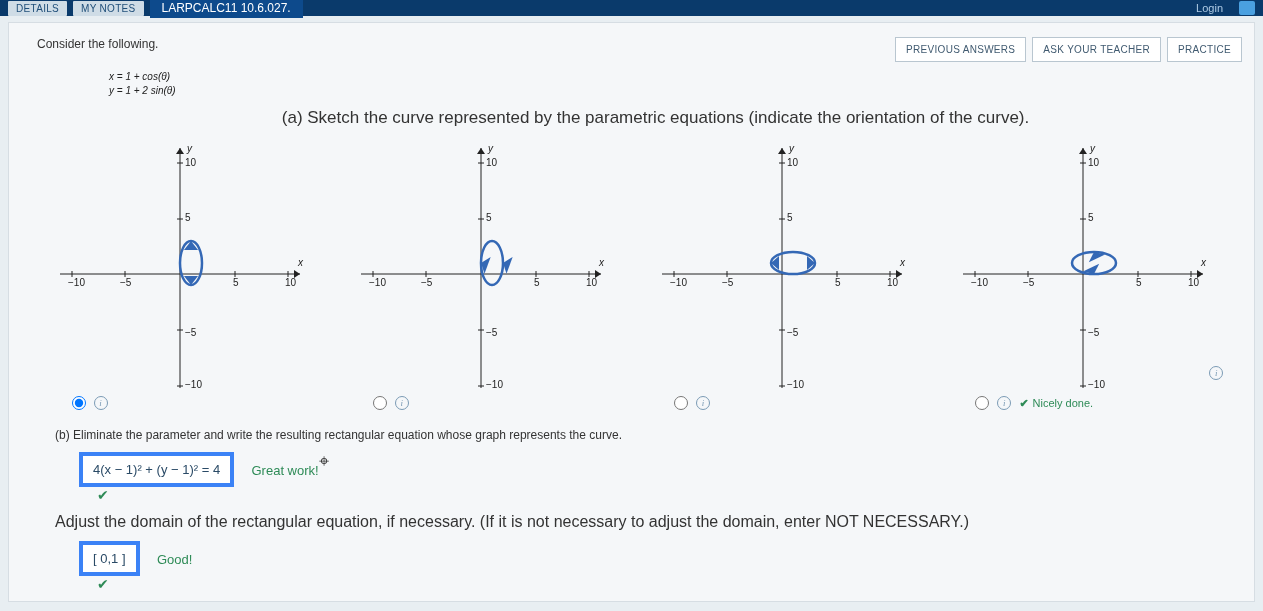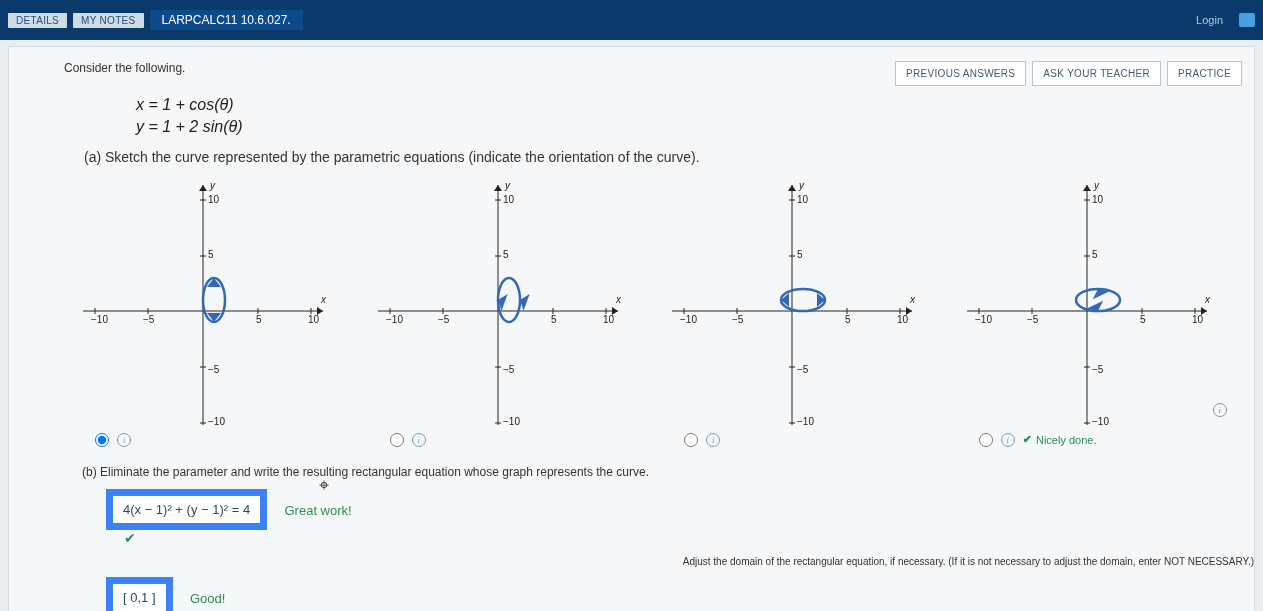--- a/index.html
+++ b/index.html
@@ -7,21 +7,21 @@
     font-family: Arial, Helvetica, sans-serif;
     background: #e8eef2;
     width: 1263px;
     height: 611px;
     overflow: hidden;
     position: relative;
     font-size: 12px;
     color: #333;
   }
   .topbar {
-    height: 40px;
+    height: 16px;
     background: #0a3a6b;
     display: flex;
     align-items: center;
     padding: 0 8px;
     gap: 6px;
     color: #cfe3f5;
     font-size: 11px;
   }
   .topbar .btn {
     background: #cfdce6;
@@ -39,21 +39,20 @@
   }
   .topbar .spacer { flex: 1; }
   .topbar .login { color: #aecae4; font-size: 11px; text-align: center; }
   .topbar .folder { width: 16px; height: 14px; background: #4aa0e0; margin-left: 10px; border-radius:2px;}
   .content {
     background: #f5f7f9;
     margin: 6px 8px;
     height: 580px;
     border: 1px solid #d6dde3;
     position: relative;
-    padding-left: 27px;
   }
   .headrow {
     display: flex;
     justify-content: space-between;
     align-items: flex-start;
     padding: 14px 12px 8px 28px;
   }
   .headrow .title { font-size: 12px; color: #333; }
   .headrow .actions { display: flex; gap: 6px; align-items: flex-end; }
   .hdrbtn {
@@ -61,25 +60,25 @@
     background: #fff;
     padding: 6px 10px;
     font-size: 10px;
     color: #405a70;
     letter-spacing: 0.3px;
     cursor: pointer;
   }
   .param {
     padding-left: 100px;
     font-style: italic;
-    font-size: 16px;
+    font-size: 10px;
     line-height: 1.4;
     color: #222;
   }
-  .parta { padding: 10px 0 4px 48px; font-size: 14px; }
+  .parta { padding: 10px 0 4px 48px; font-size: 17px; text-align: center; }
   .graphrow {
     display: flex;
     justify-content: space-around;
     align-items: flex-start;
     padding: 0 20px;
     margin-top: 6px;
   }
   .option { display: flex; flex-direction: column; align-items: center; position: relative; }
   .radiorow {
     display: flex;
@@ -94,26 +93,26 @@
   .info-icon {
     display:inline-flex; align-items:center; justify-content:center;
     width:14px; height:14px; border:1px solid #7b9bb5; border-radius:50%;
     font-size:9px; color:#7b9bb5; font-family:Georgia,serif; font-style:italic;
   }
   .nicely { color:#2e8b57; font-size:11px; display:inline-flex; align-items:center; gap:4px;}
   .nicely .chk { color:#2e8b57; font-weight:bold;}
   .graph { width: 260px; height: 260px; position: relative; }
   .partb { padding: 18px 0 0 46px; font-size: 12px; }
   .ansbox {
-    display:inline-block; border:7px solid #3b82f6; padding:6px 10px;
+    display:inline-block; border:4px solid #3b82f6; padding:6px 10px;
     font-size:13px; background:#fff; margin-top:4px; color:#2a4a66;
   }
   .feedback { color:#2e8b57; font-size:13px; margin-left:14px; vertical-align:middle;}
   .check { color:#2e8b57; font-size:14px; margin-left:18px; vertical-align:middle;}
-  .adj { padding: 10px 0 0 46px; font-size:10px;text-align:right; }
+  .adj { padding: 10px 0 0 46px; font-size:16px; }
   .cursor-icon { position:absolute; left:310px; top:428px; font-size:18px; color:#333;}
   svg .tl { font-size:10px; fill:#222; font-family:Arial;}
   svg .ital { font-style:italic;}
 </style>
 </head>
 <body>
 
 <div class="topbar">
   <span class="btn">DETAILS</span>
   <span class="btn">MY NOTES</span>

